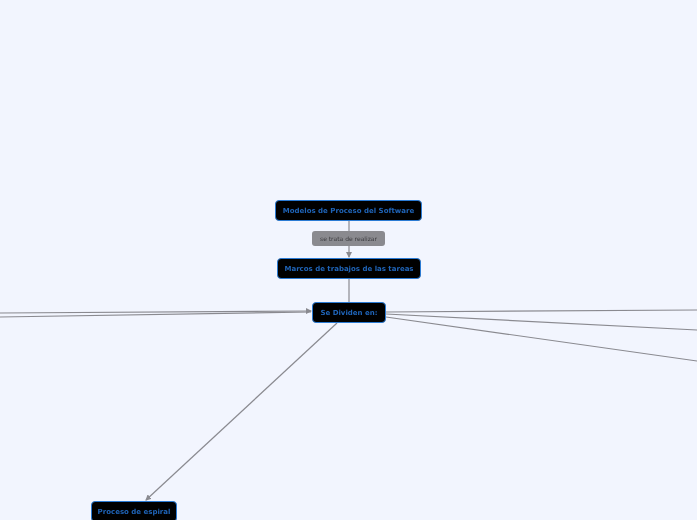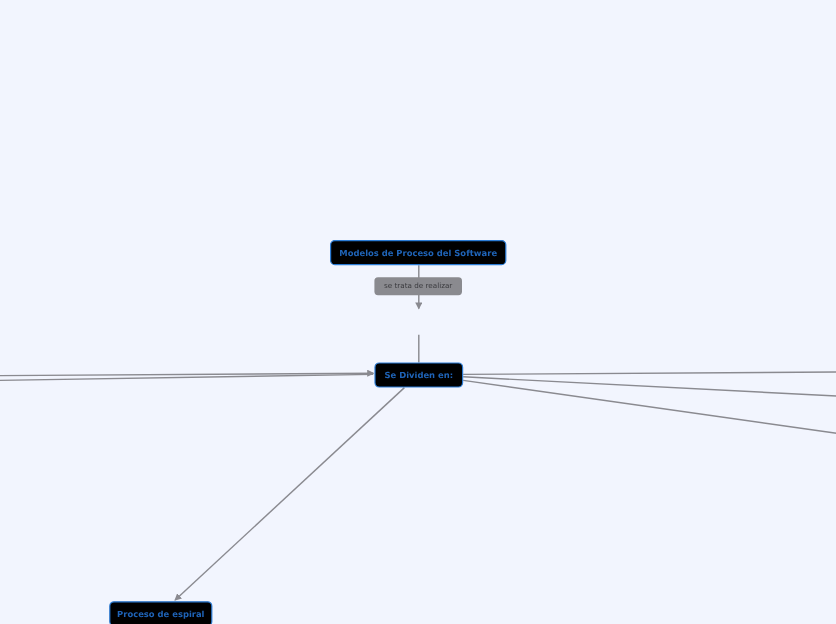--- a/index.html
+++ b/index.html
@@ -75,20 +75,23 @@
   </svg>
 
   <div class="node" style="left:275px; top:200px; width:147px; height:21px;">
     <span>Modelos de Proceso del Software</span>
   </div>
 
   <div class="label" style="left:312px; top:231px; width:73px; height:15px;">
     <span>se trata de realizar</span>
   </div>
 
+  <div class="node" style="left:277px; top:258px; width:144px; height:21px;">
+    <span>Marcos de trabajos de las tareas</span>
+  </div>
 
   <div class="node" style="left:312px; top:302px; width:74px; height:21px;">
     <span>Se Dividen en:</span>
   </div>
 
   <div class="node" style="left:91px; top:501px; width:86px; height:21px;">
     <span>Proceso de espiral</span>
   </div>
 </div>
 

